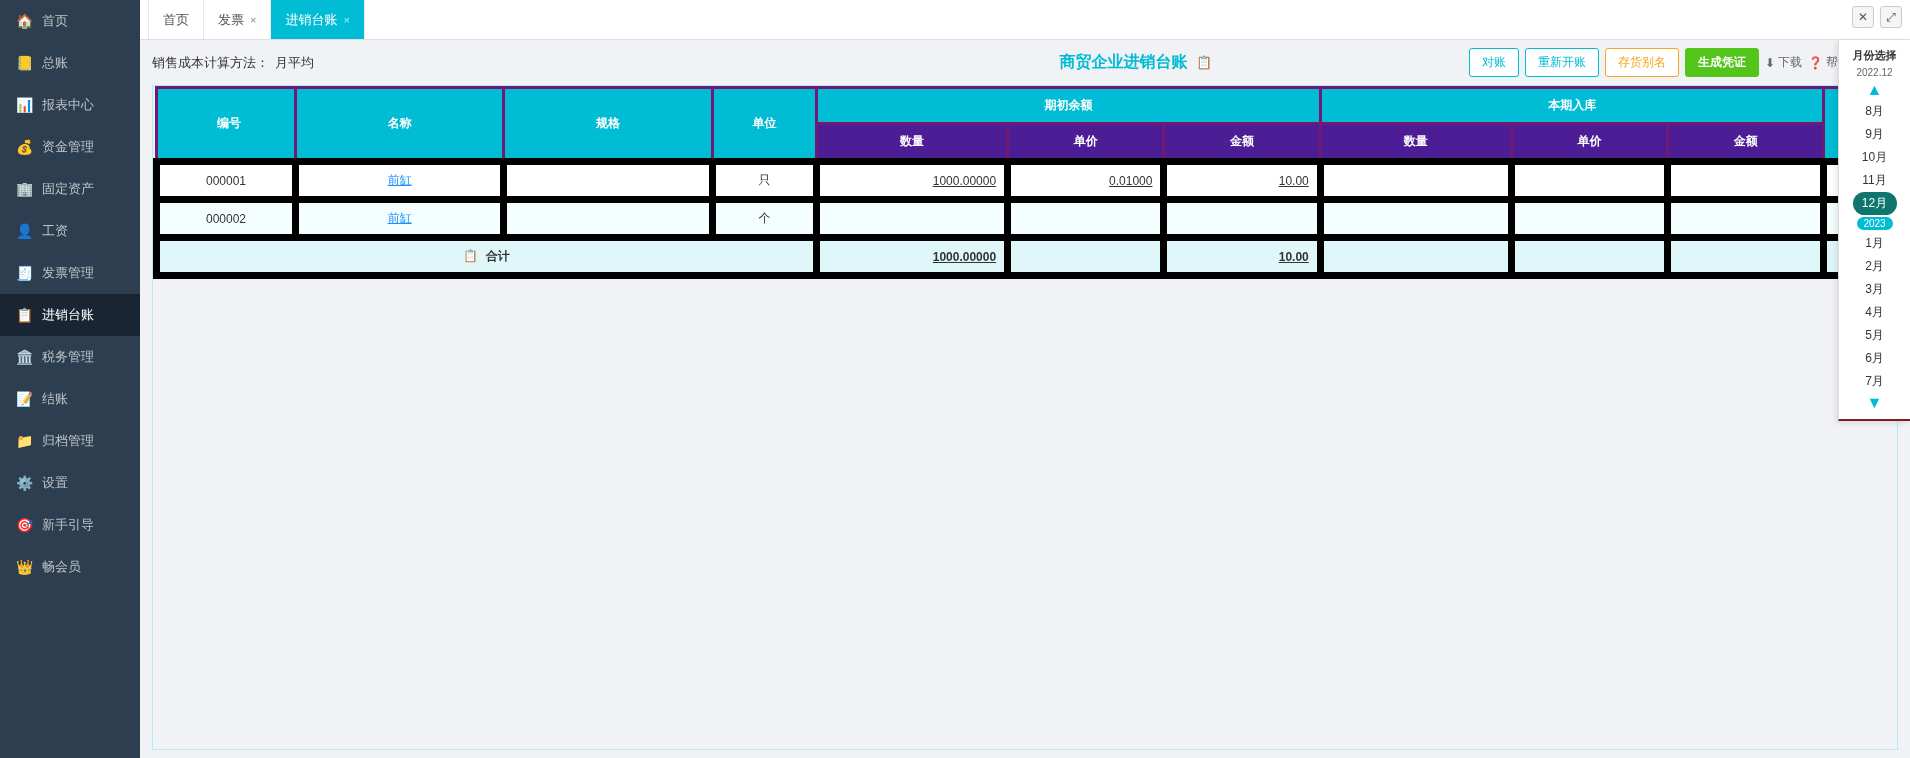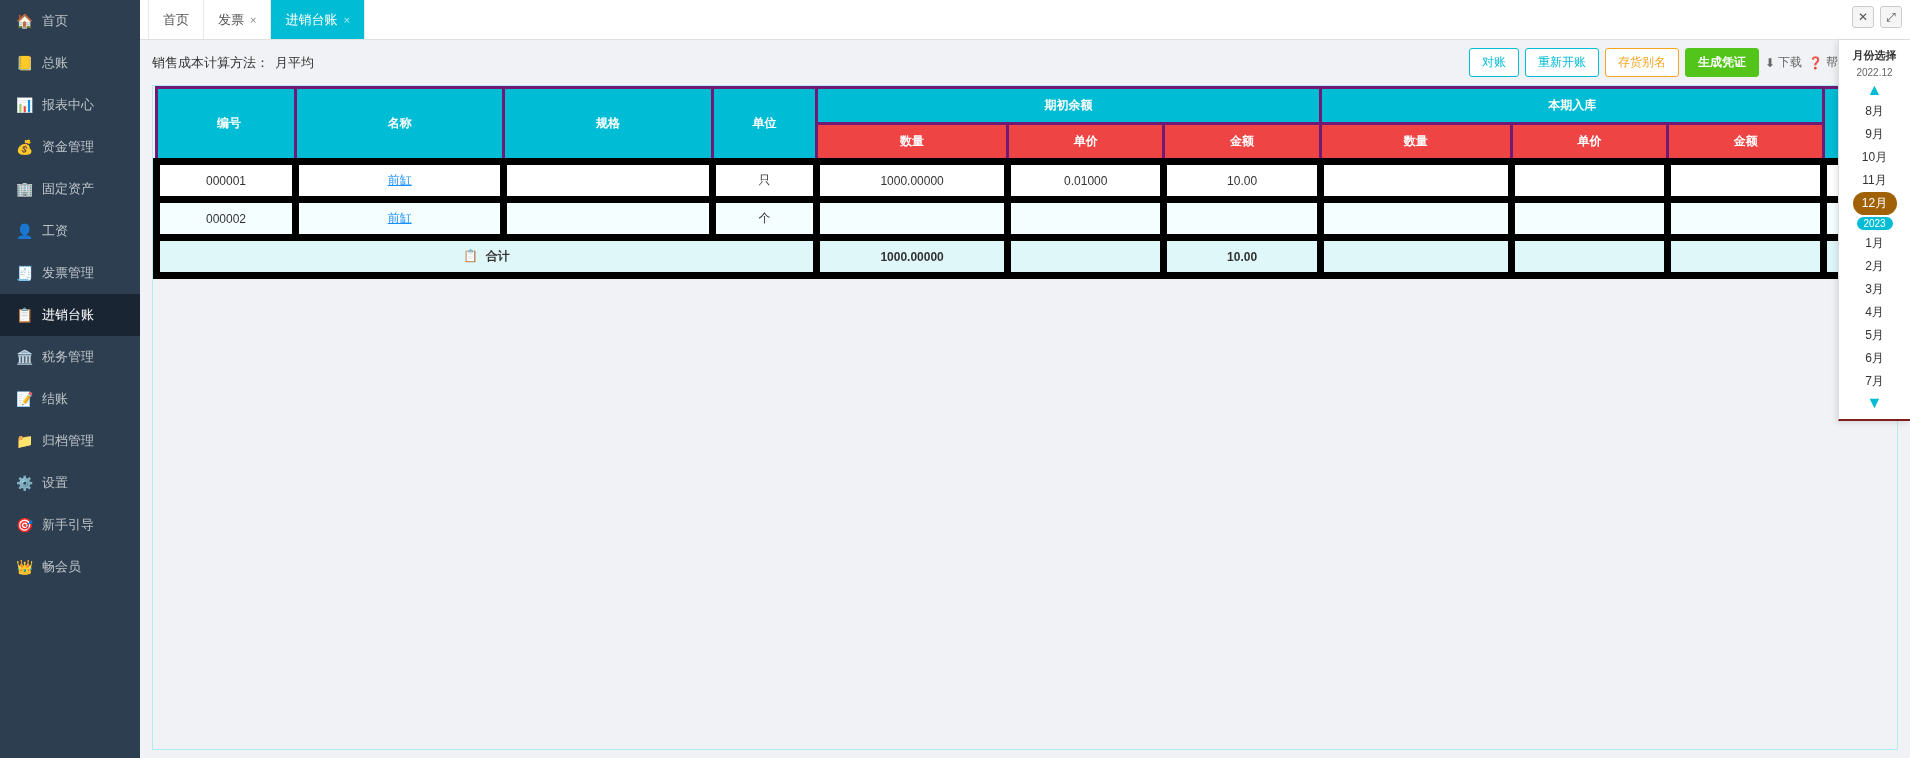--- a/index.html
+++ b/index.html
@@ -154,37 +154,37 @@
     }
     thead tr th {
       background: #00bcd4;
       color: #fff;
       padding: 8px 6px;
       text-align: center;
       border: 3px solid #701a75;
       white-space: nowrap;
     }
     thead tr.sub-header th {
-      background: #ef4444;
+      background: #4c1d95;
     }
     tbody tr td {
       padding: 7px 8px;
       border: 7px solid #000000;
       text-align: center;
       color: #333;
       white-space: nowrap;
     }
     tbody tr:nth-child(odd) { background: #fff; }
     tbody tr:nth-child(even) { background: #f5feff; }
     tbody tr.total-row td {
       background: #e0f7fa;
       font-weight: bold;
       border-top: 2px solid #00bcd4;
     }
-    .col-num { text-align: center; }
+    .col-num { text-align: right; text-decoration: underline; }
 
     
     .month-panel {
       position: absolute;
       right: 0;
       top: 40px;
       width: 72px;
       background: #fff;
       border-left: 1px solid #ddd;
       border-bottom: 2px solid #7f1d1d;
@@ -215,21 +215,21 @@
     }
     .month-item {
       padding: 3px 0;
       width: 100%;
       text-align: center;
       cursor: pointer;
       font-size: 12px;
       color: #333;
     }
     .month-item.active {
-      background: #a16207;
+      background: #0f766e;
       color: #fff;
       border-radius: 12px;
       width: 44px;
       margin: 0 auto;
     }
     .month-item.year-badge {
       background: #00bcd4;
       color: #fff;
       border-radius: 10px;
       font-size: 10px;
@@ -319,20 +319,24 @@
       <div class="win-btn">⤢</div>
     </div>
   </div>
 
   <div class="content">
 
     <div class="toolbar">
       <div class="toolbar-left">
         <span>销售成本计算方法：</span>
         <span>月平均</span>
+      </div>
+      <div class="toolbar-title">
+        <span>商贸企业进销台账</span>
+        <span style="font-size:13px; margin-left:4px;">📋</span>
       </div>
       <div class="toolbar-right">
         <button class="btn btn-outline-teal">对账</button>
         <button class="btn" style="border-color:#00bcd4;color:#00bcd4;">重新开账</button>
         <button class="btn btn-outline-yellow">存货别名</button>
         <button class="btn btn-primary-green">生成凭证</button>
         <span class="btn-icon">⬇ <span>下载</span></span>
         <span class="btn-icon">❓ <span>帮助</span></span>
         <span class="btn-icon">🔄 <span>刷新</span></span>
       </div>

